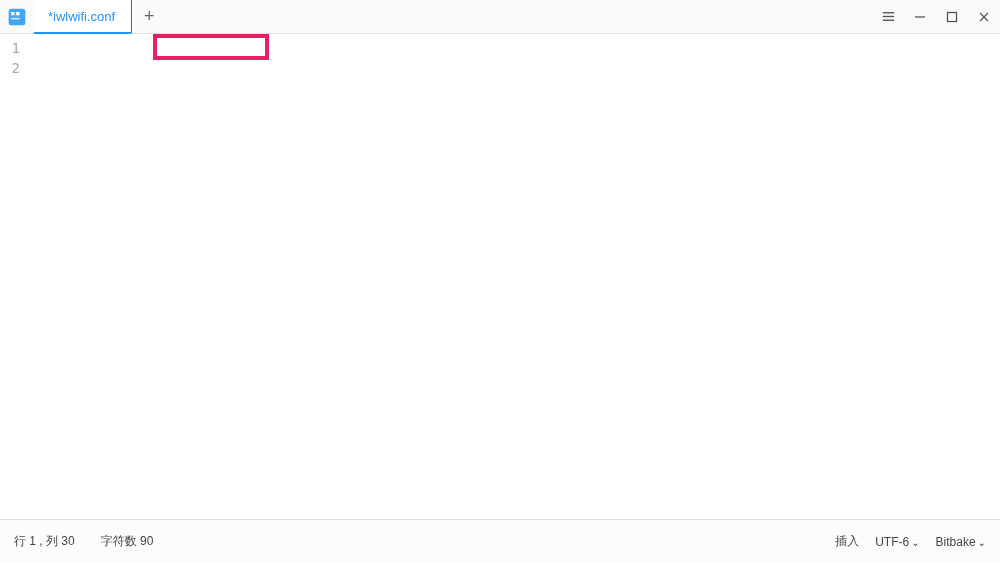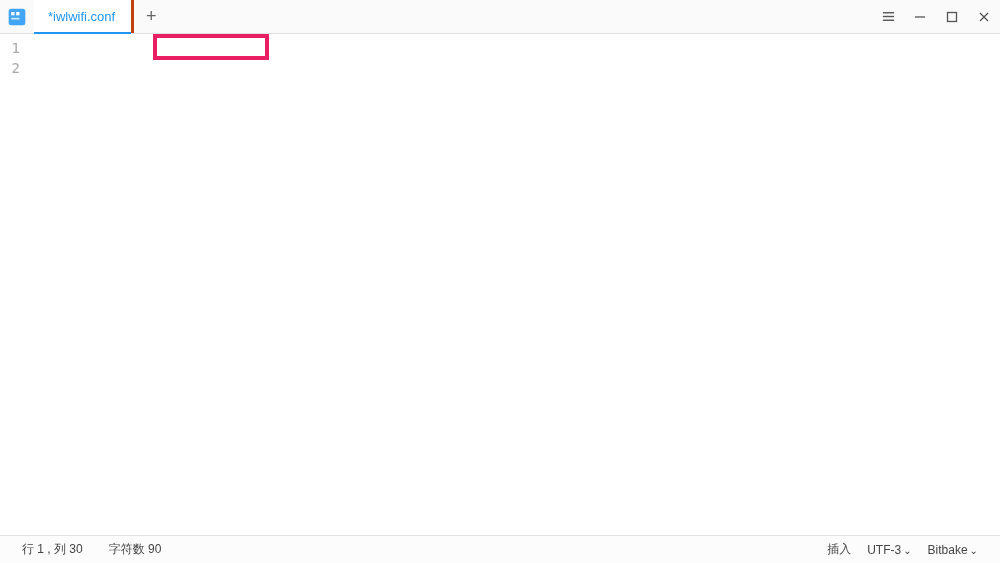--- a/index.html
+++ b/index.html
@@ -26,21 +26,21 @@
       display: flex;
       align-items: center;
       justify-content: center;
     }
     .app-icon svg { width: 20px; height: 20px; }
     .tab {
       display: flex;
       align-items: center;
       padding: 0 16px 0 14px;
       background: #fff;
-      border-right: 3px solid #c2410c;
+      border-right: 1px solid #c2410c;
       color: #2196f3;
       font-size: 13px;
       cursor: pointer;
       position: relative;
     }
     .tab::before {
       content: "";
       position: absolute;
       left: 0; right: 0; bottom: -1px;
       height: 2px;
@@ -101,27 +101,27 @@
     }
     .code-line.current {
       background: #f5f5f5;
     }
     .highlight-box {
       position: absolute;
       border: 4px solid #e91e63;
       pointer-events: none;
     }
     .statusbar {
-      height: 28px;
+      height: 44px;
       border-top: 1px solid #e0e0e0;
       display: flex;
       align-items: center;
       font-size: 12px;
       color: #444;
-      padding: 0 16px;
+      padding: 0 8px;
       background: #fcfcfc;
     }
     .status-left { display: flex; gap: 14px; }
     .status-item { padding: 0 6px; cursor: pointer; }
     .status-spacer { flex: 1; }
     .status-right { display: flex; gap: 4px; align-items: center; }
     .dropdown-caret { margin-left: 2px; font-size: 10px; }
   </style>
 </head>
 <body>
@@ -181,16 +181,16 @@
 </div>
 
 <div class="statusbar">
   <div class="status-left">
     <div class="status-item"><span>行 1 , 列 30</span></div>
     <div class="status-item"><span>字符数 90</span></div>
   </div>
   <div class="status-spacer"></div>
   <div class="status-right">
     <div class="status-item"><span>插入</span></div>
-    <div class="status-item"><span>UTF-3</span><span class="dropdown-caret">⌄</span></div>
+    <div class="status-item"><span>UTF-6</span><span class="dropdown-caret">⌄</span></div>
     <div class="status-item"><span>Bitbake</span><span class="dropdown-caret">⌄</span></div>
   </div>
 </div>
 
 </body></html>

